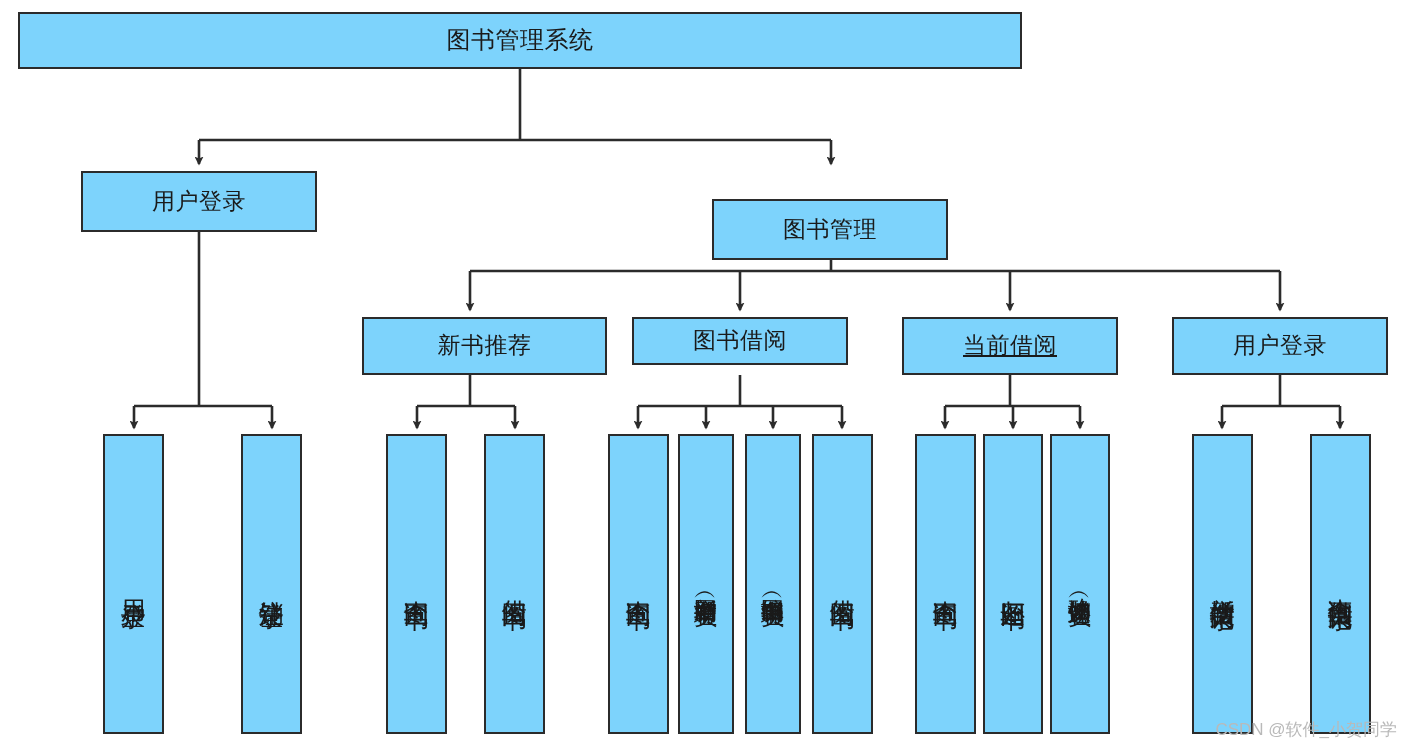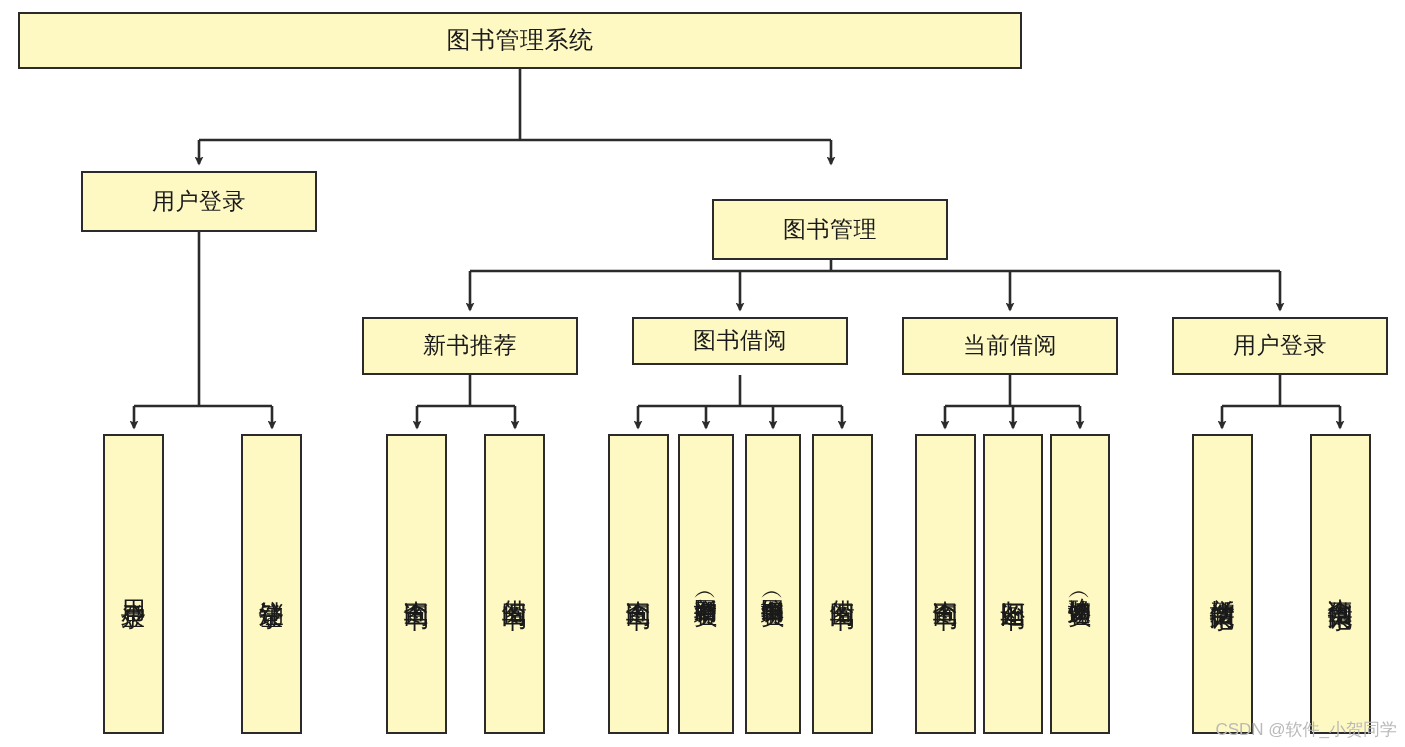--- a/index.html
+++ b/index.html
@@ -21,21 +21,21 @@
     position: absolute;
     left: 0;
     top: 0;
     width: 1405px;
     height: 747px;
   }
   .node {
     position: absolute;
     box-sizing: border-box;
     border: 2px solid #2b2b2b;
-    background: #fef9c3;
+    background: #7dd3fc;
     display: flex;
     align-items: center;
     justify-content: center;
     color: #1a1a1a;
   }
   .node .label {
     display: block;
     text-align: center;
     line-height: 1.18;
     letter-spacing: 0.5px;
@@ -135,27 +135,27 @@
     <span class="label">图书管理系统</span>
   </div>
 
   <div class="node horiz" style="left:81px;top:171px;width:236px;height:61px;">
     <span class="label">用户登录</span>
   </div>
   <div class="node horiz" style="left:712px;top:171px;width:236px;height:61px;margin-top:28px;">
     <span class="label">图书管理</span>
   </div>
 
-  <div class="node horiz" style="left:362px;top:317px;width:216px;height:58px;">
+  <div class="node horiz" style="left:362px;top:317px;width:245px;height:58px;">
     <span class="label">新书推荐</span>
   </div>
   <div class="node horiz" style="left:632px;top:317px;width:216px;height:48px;">
     <span class="label">图书借阅</span>
   </div>
-  <div class="node horiz" style="left:902px;top:317px;width:216px;height:58px;">
+  <div class="node horiz" style="left:902px;top:317px;width:216px;height:58px;text-decoration:underline;">
     <span class="label">当前借阅</span>
   </div>
   <div class="node horiz" style="left:1172px;top:317px;width:216px;height:58px;">
     <span class="label">用户登录</span>
   </div>
 
   <div class="node vert" style="left:103px;top:434px;width:61px;height:300px;">
     <span class="label">用户登录</span>
   </div>
   <div class="node vert" style="left:241px;top:434px;width:61px;height:300px;">

